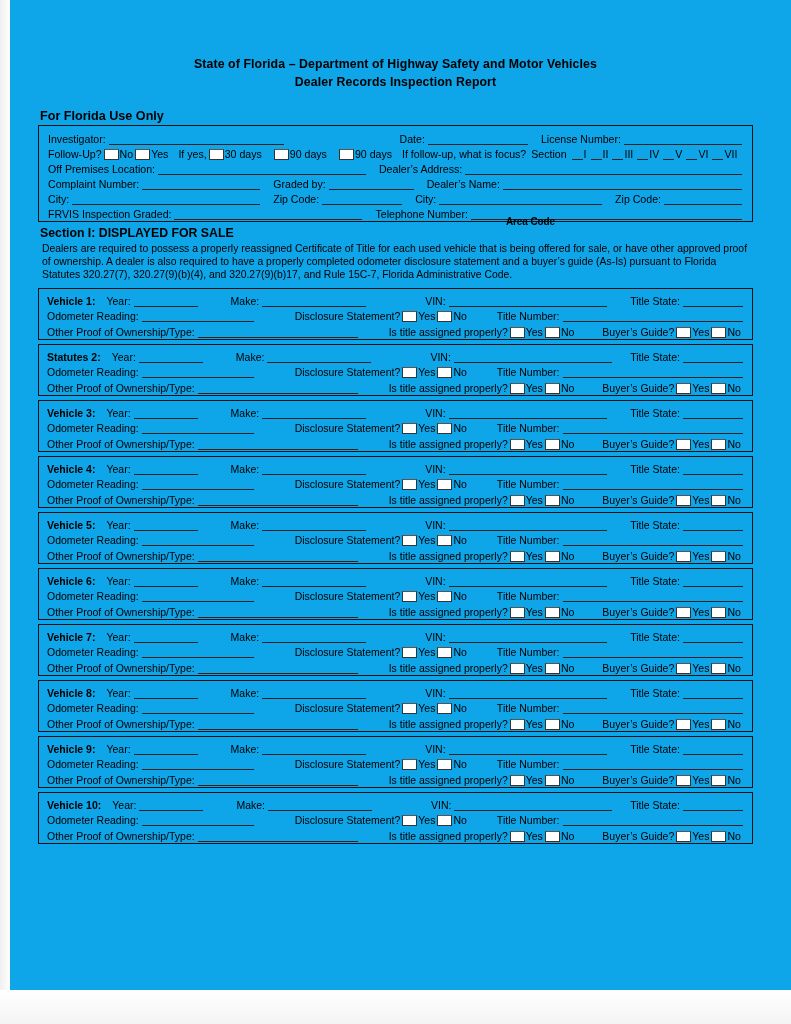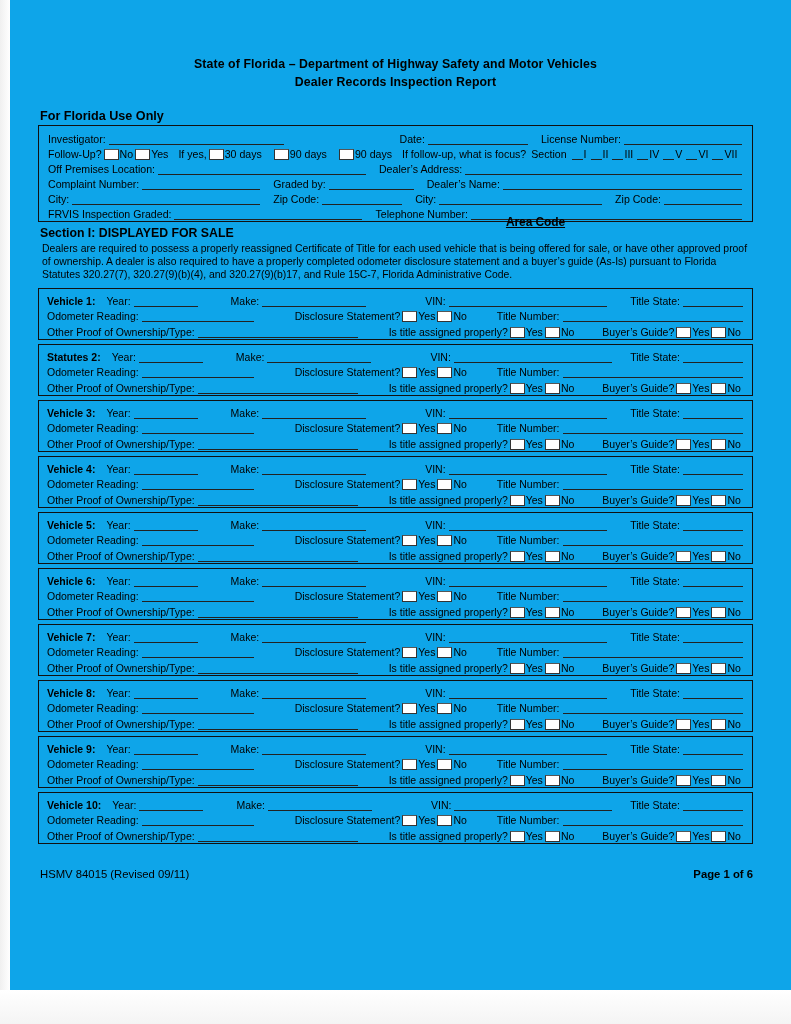--- a/index.html
+++ b/index.html
@@ -109,25 +109,24 @@
   .tele-wrap {
     position: relative;
     display: flex;
     align-items: flex-end;
     flex: 1 1 auto;
   }
   .areacode {
     position: absolute;
     left: 38px;
     top: 10px;
-    font-size: 12px;
+    font-size: 10px;
     font-weight: bold;
     line-height: 8px;
     letter-spacing: -0.1px;
-    text-decoration: underline;
   }
 
   
   .sec1-head {
     font-size: 12.3px;
     font-weight: bold;
     margin-top: 3px;
     padding-left: 2px;
     line-height: 16px;
   }
@@ -766,19 +765,15 @@
             <span class="lbl">Buyer’s Guide?</span>
             <span class="cbox"></span>
             <span class="lbl">Yes</span>
             <span class="cbox"></span>
             <span class="lbl">No</span>
           </div>
         </div>
       </div>
 
 
-    <div class="footer">
-      <span>HSMV 84015 (Revised 09/11)</span>
-      <span class="pg">Page 1 of 6</span>
-    </div>
 
   </div>
 </div>
 
 </body></html>

